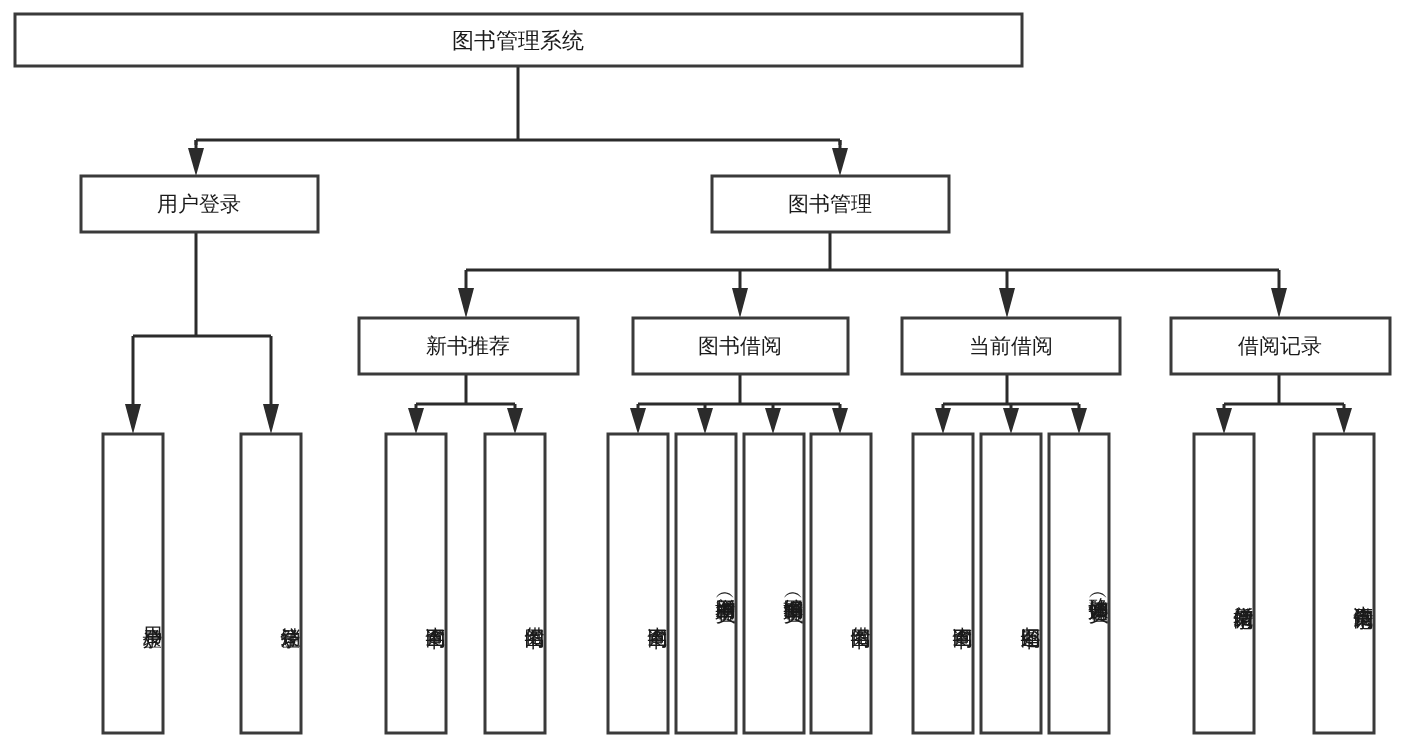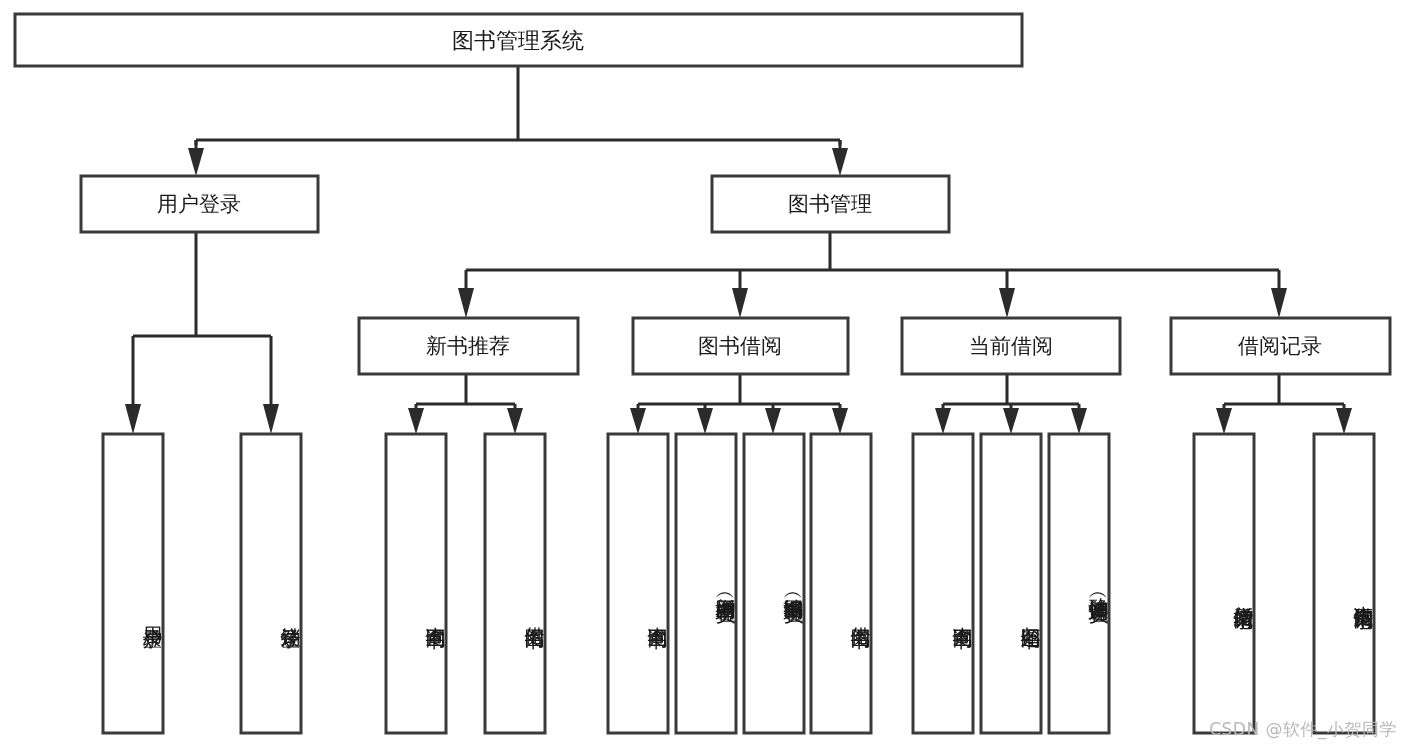--- a/index.html
+++ b/index.html
@@ -214,14 +214,13 @@
   <div class="vert-label" style="left:744px; top:444px; width:60px; height:285px;">编辑图书（管理员）</div>
   <div class="vert-label" style="left:811px; top:498px; width:60px; height:230px;">借阅图书</div>
 
   <div class="vert-label" style="left:913px; top:498px; width:60px; height:230px;">查询图书</div>
   <div class="vert-label" style="left:981px; top:498px; width:60px; height:230px;">归还图书</div>
   <div class="vert-label" style="left:1049px; top:444px; width:60px; height:285px;">确认归还（管理员）</div>
 
   <div class="vert-label" style="left:1194px; top:460px; width:60px; height:265px;">新增借阅记录</div>
   <div class="vert-label" style="left:1314px; top:460px; width:60px; height:265px;">查询借阅记录</div>
 
-  <div class="watermark">CSDN @软件_小贺同学</div>
 </div>
 
 </body></html>

